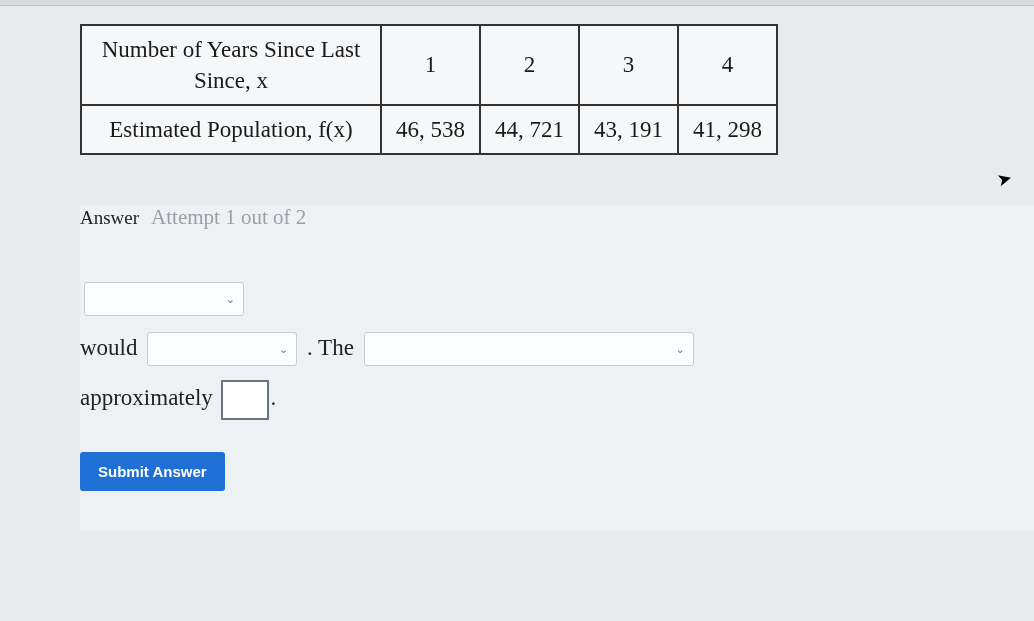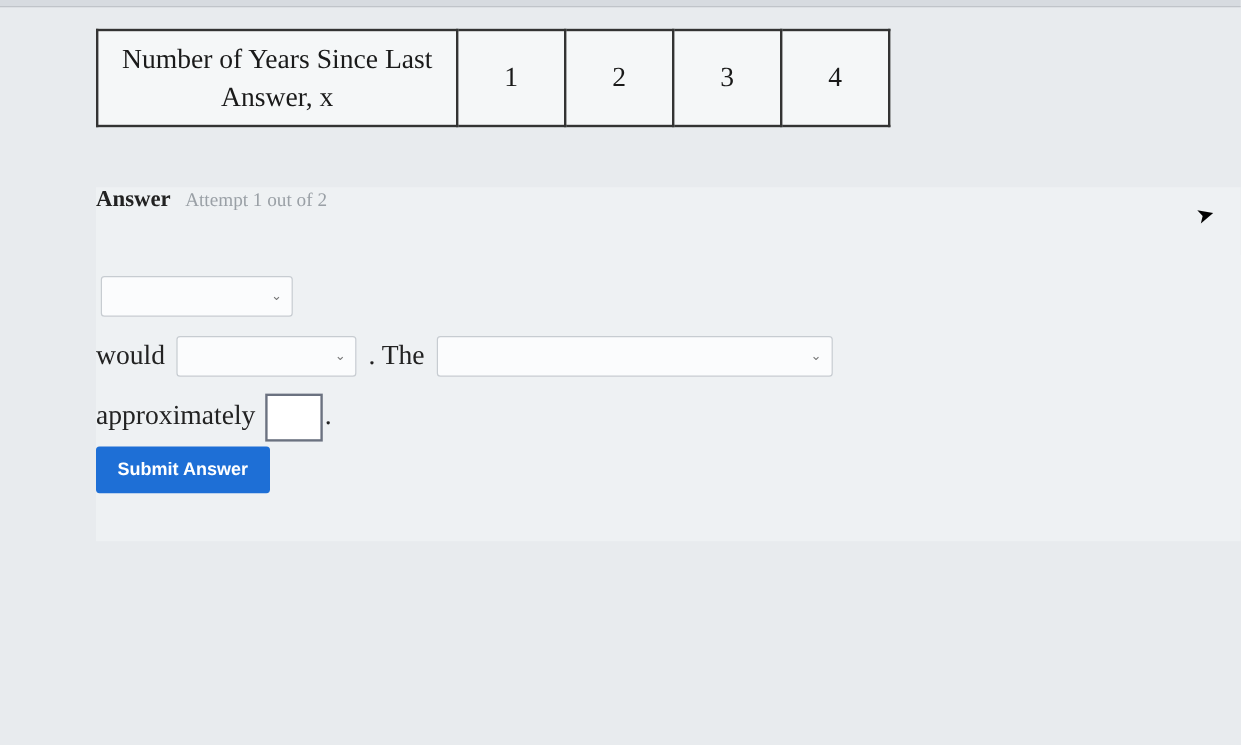--- a/index.html
+++ b/index.html
@@ -38,26 +38,26 @@
     }
     table.data .numcell {
       min-width: 90px;
     }
     .answer-block {
       margin-top: 50px;
       background: #eef1f3;
       padding: 0 16px 40px 0;
     }
     .answer-label {
-      font-weight: 700;
+      font-weight: 400;
       font-size: 19px;
       color: #222;
     }
     .attempt {
-      font-size: 16px;
+      font-size: 21px;
       color: #9aa0a6;
       margin-left: 8px;
       font-weight: 400;
     }
     .sentence {
       margin-top: 42px;
       font-size: 23px;
       color: #222;
       line-height: 2.2;
     }
@@ -89,20 +89,21 @@
     .num-input {
       display: inline-block;
       width: 48px;
       height: 40px;
       border: 2px solid #6b7280;
       background: #fff;
       vertical-align: middle;
       margin: 0 2px;
     }
     .submit-btn {
+      margin-top: 28px;
       display: inline-block;
       background: #1e6fd6;
       color: #fff;
       font-family: Arial, sans-serif;
       font-size: 15px;
       font-weight: 600;
       padding: 11px 18px;
       border: none;
       border-radius: 3px;
       cursor: pointer;
@@ -126,26 +127,33 @@
 
 <div class="topbar"></div>
 
 <div class="content">
 
   <table class="data">
     <tbody>
         <tr>
       <td class="row-header">
         <span>Number of Years Since Last</span><br>
-        <span>Answer, x</span>
+        <span>Since, x</span>
       </td>
       <td class="numcell">1</td>
       <td class="numcell">2</td>
       <td class="numcell">3</td>
       <td class="numcell">4</td>
+    </tr>
+    <tr>
+      <td class="row-header">Estimated Population, f(x)</td>
+      <td class="numcell">46, 538</td>
+      <td class="numcell">44, 721</td>
+      <td class="numcell">43, 191</td>
+      <td class="numcell">41, 298</td>
     </tr>
   </tbody>
     </table>
 
   <div class="answer-block">
     <div>
       <span class="answer-label">Answer</span>
       <span class="attempt">Attempt 1 out of 2</span>
     </div>
 

